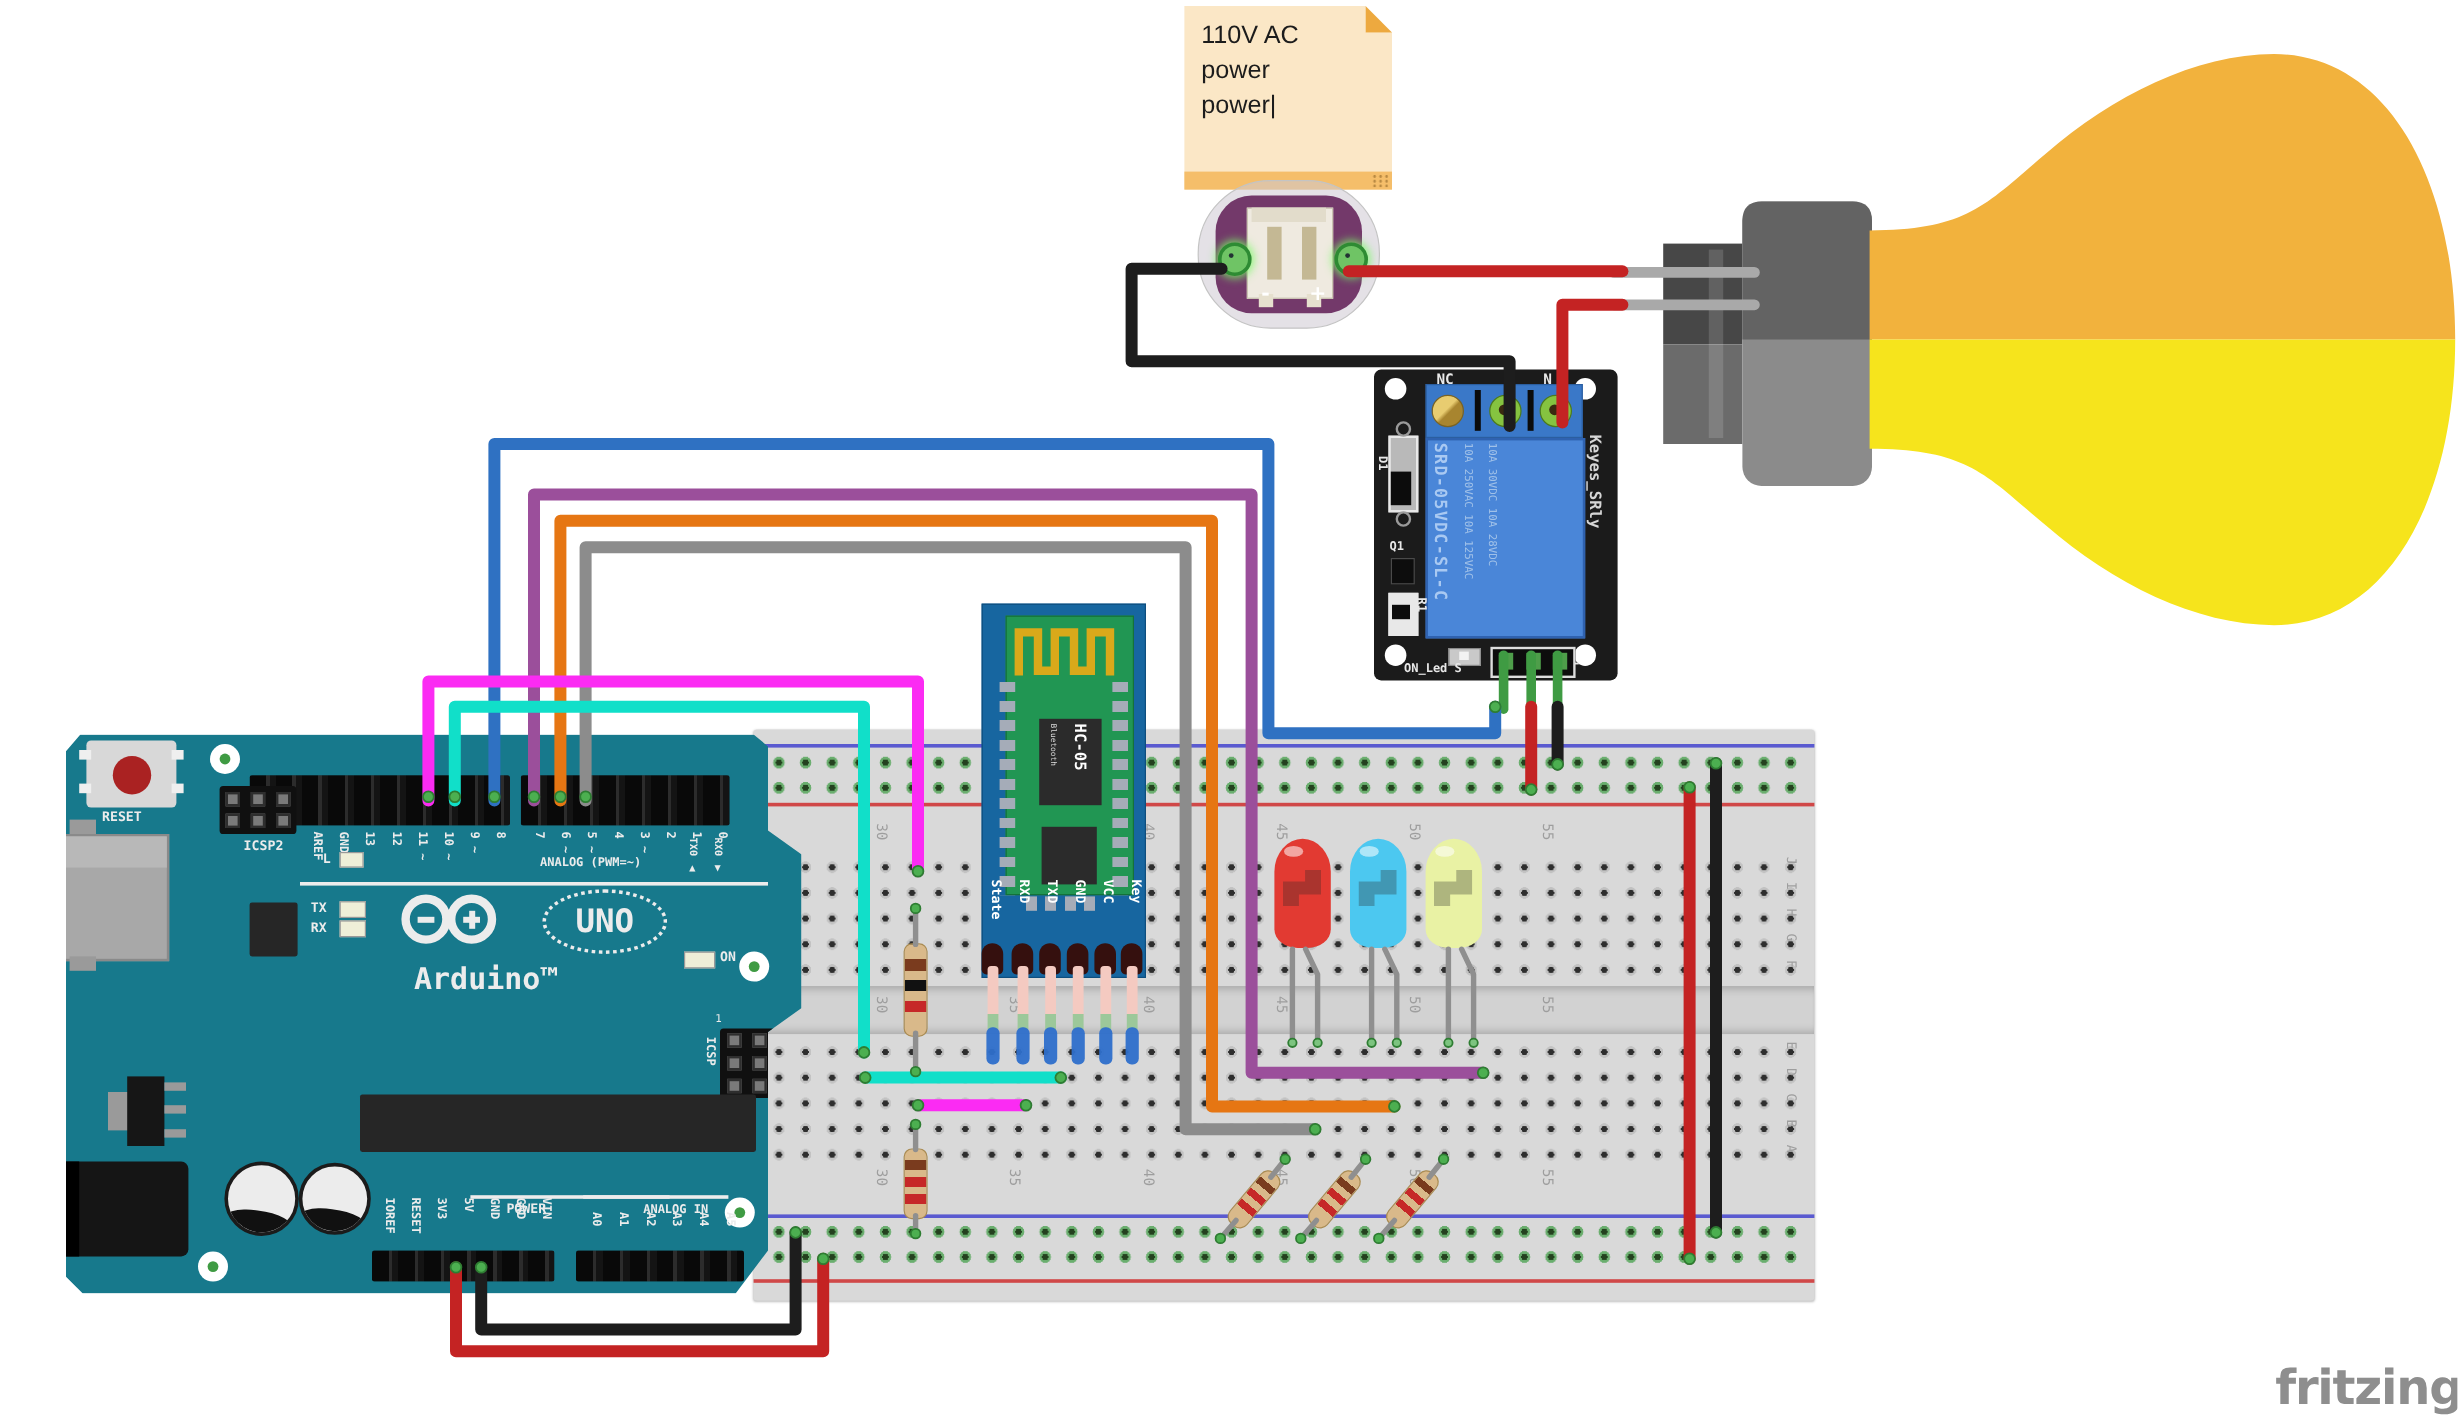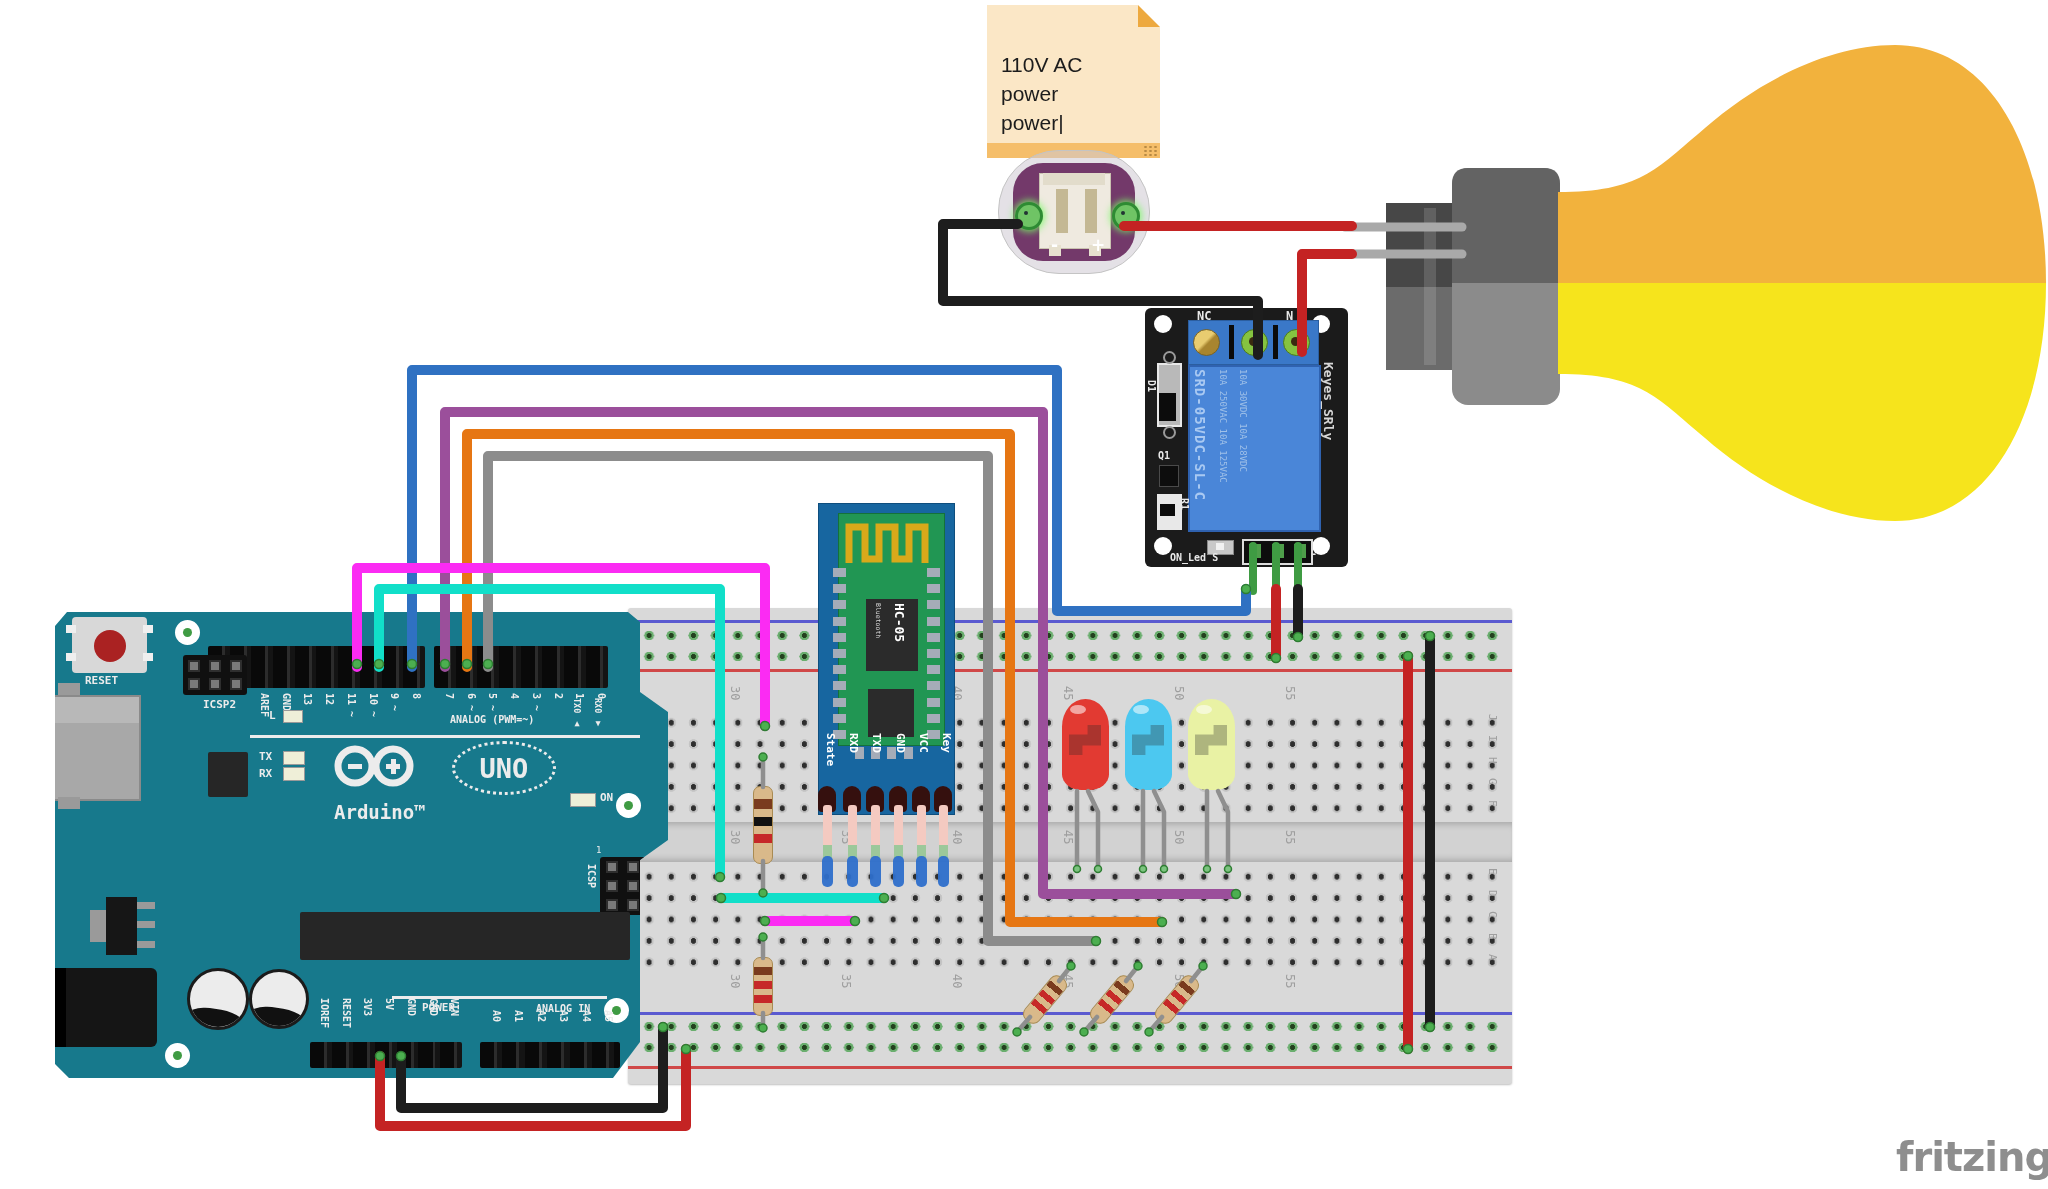--- a/index.html
+++ b/index.html
@@ -7,21 +7,21 @@
          font-family:"DejaVu Sans Mono",monospace;}
   .abs{position:absolute;}
   .v{writing-mode:vertical-rl;}
   
   .note{left:987px;top:5px;width:173px;height:153px;background:#FBE7C6;}
   .note-fold{right:0;top:0;width:0;height:0;border-left:22px solid #EDA93F;border-top:22px solid #ffffff;}
   .note-band{left:0;bottom:0;width:100%;height:15px;background:#F5BE6A;}
   .note-dots{right:3px;bottom:2px;width:14px;height:11px;
     background-image:radial-gradient(circle,#B98A43 1px,rgba(0,0,0,0) 1.4px);background-size:5px 4px;}
   .note-text{left:14px;top:10px;width:150px;color:#1c1c1c;font-family:"Liberation Sans",sans-serif;
-    font-size:21px;line-height:29px;margin-top:35px;}
+    font-size:21px;line-height:29px;}
   
   .jst{left:998px;top:150px;width:150px;height:122px;background:rgba(205,200,210,0.55);
        border-radius:61px;border:1px solid #c4c4c4;}
   .jst-purple{left:14px;top:12px;width:122px;height:98px;background:#73396A;border-radius:30px;}
   .jst-house{left:40px;top:22px;width:70px;height:74px;background:#EFEAE0;border:1px solid #C9C2B0;}
   .jst-lip{left:44px;top:22px;width:62px;height:12px;background:#E2DCCB;}
   .jst-slot{top:38px;width:12px;height:44px;background:#C4B894;}
   .jst-tab{top:94px;width:12px;height:11px;background:#E6E0CE;}
   .jst-pad{top:51px;width:22px;height:22px;border-radius:50%;background:#6FC465;border:3px solid #2E8B33;
     box-shadow:0 0 7px 2px rgba(120,250,100,0.8);}
@@ -301,21 +301,21 @@
 
     <svg class="abs" style="left:266px;top:128px;" width="120" height="52">
       <circle cx="34" cy="26" r="17" fill="none" stroke="#ECECEC" stroke-width="7"></circle>
       <circle cx="72" cy="26" r="17" fill="none" stroke="#ECECEC" stroke-width="7"></circle>
       <rect x="27" y="24" width="14" height="5" fill="#ECECEC"></rect>
       <rect x="65" y="24" width="14" height="5" fill="#ECECEC"></rect>
       <rect x="70" y="19" width="5" height="15" fill="#ECECEC"></rect>
     </svg>
     <div class="abs" style="left:397px;top:129px;width:98px;height:48px;border:3px dotted #ECECEC;border-radius:50%;
          display:flex;align-items:center;justify-content:center;color:#ECECEC;font-size:27px;font-weight:bold;">UNO</div>
-    <div class="abs silk" style="left:279px;top:189px;font-size:19px;font-weight:bold;">Arduino™</div>
+    <div class="abs silk" style="left:290px;top:189px;font-size:25px;font-weight:bold;">Arduino™</div>
     <div class="abs ledrect" style="left:515px;top:181px;width:24px;height:12px;"></div>
     <div class="abs silk" style="left:545px;top:179px;font-size:11px;font-weight:bold;">ON</div>
 
     <div class="abs icsp" style="left:545px;top:245px;width:46px;height:58px;">
       <i style="left:6px;top:4px;"></i>
         <i style="left:27px;top:4px;"></i>
       <i style="left:6px;top:23px;"></i>
         <i style="left:27px;top:23px;"></i>
       <i style="left:6px;top:42px;"></i>
         <i style="left:27px;top:42px;"></i>

